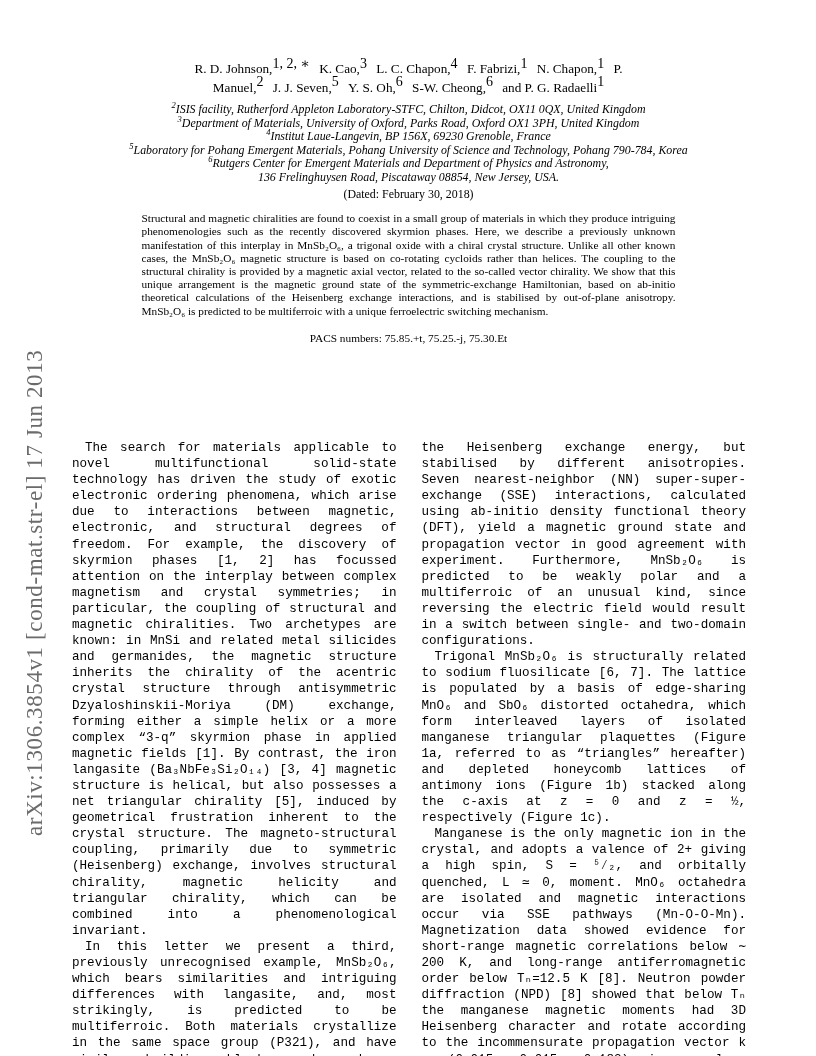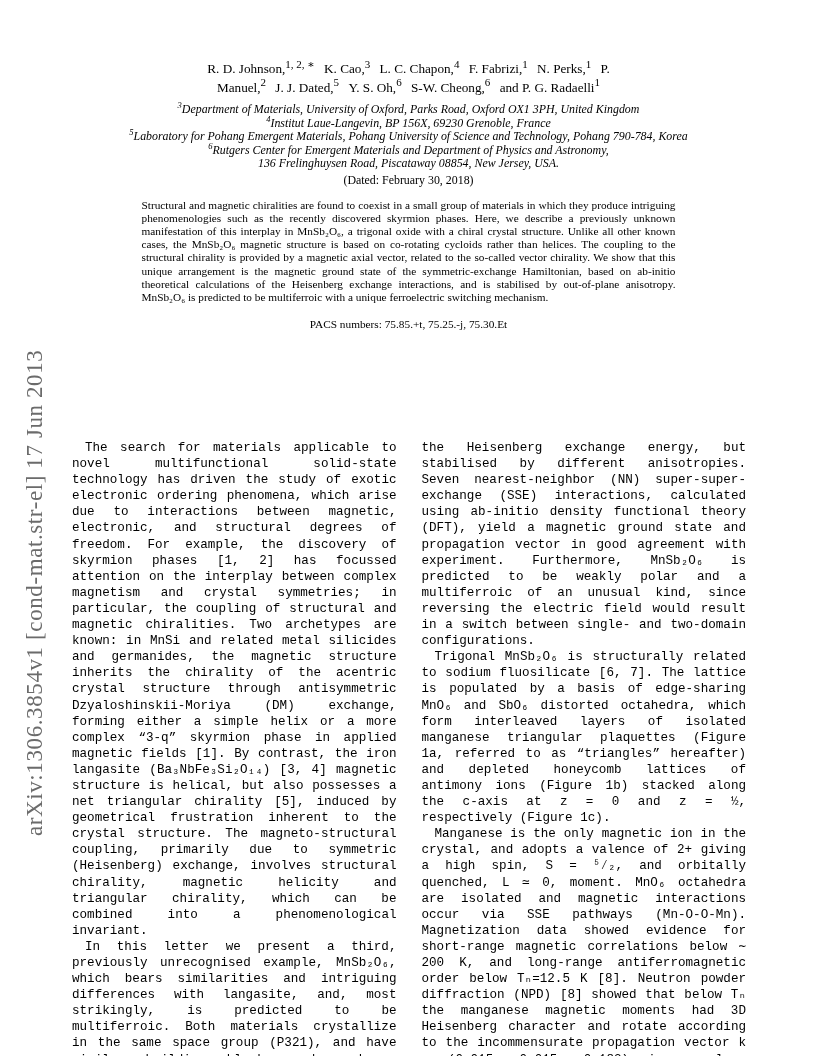--- a/index.html
+++ b/index.html
@@ -41,21 +41,21 @@
     font-size: 17.5px;
     line-height: 22px;
     font-weight: bold;
   }
   .author-line {
     font-size: 13.2px;
     line-height: 18.5px;
   }
   .author-line .author { margin: 0 3px; }
   .author-line sup {
-    font-size: 11px;
+    font-size: 14px;
     line-height: 0;
     margin-top: 23px;
   }
   .affiliations {
     margin-top: 6px;
     font-style: italic;
     font-size: 11.9px;
   }
   .affil { line-height: 13.6px; }
   .affil sup { font-size: 8.5px; line-height: 0; }
@@ -113,42 +113,43 @@
       
     
         <span class="author"><span>R. D. Johnson,</span><sup>1, 2, ∗</sup></span>
       
         <span class="author"><span>K. Cao,</span><sup>3</sup></span>
       
         <span class="author"><span>L. C. Chapon,</span><sup>4</sup></span>
       
         <span class="author"><span>F. Fabrizi,</span><sup>1</sup></span>
       
-        <span class="author"><span>N. Perks,</span><sup>1</sup></span>
+        <span class="author"><span>N. Chapon,</span><sup>1</sup></span>
       
         <span class="author"><span>P.</span><sup></sup></span>
       </div>
 
     <div class="author-line">
       
     
         <span class="author"><span>Manuel,</span><sup>2</sup></span>
       
-        <span class="author"><span>J. J. Dated,</span><sup>5</sup></span>
+        <span class="author"><span>J. J. Seven,</span><sup>5</sup></span>
       
         <span class="author"><span>Y. S. Oh,</span><sup>6</sup></span>
       
         <span class="author"><span>S-W. Cheong,</span><sup>6</sup></span>
       
         <span class="author"><span>and P. G. Radaelli</span><sup>1</sup></span>
       </div>
 
     <div class="affiliations">
 
 
+        <div class="affil"><sup>2</sup><span>ISIS facility, Rutherford Appleton Laboratory-STFC, Chilton, Didcot, OX11 0QX, United Kingdom</span></div>
 
         <div class="affil"><sup>3</sup><span>Department of Materials, University of Oxford, Parks Road, Oxford OX1 3PH, United Kingdom</span></div>
 
         <div class="affil"><sup>4</sup><span>Institut Laue-Langevin, BP 156X, 69230 Grenoble, France</span></div>
 
         <div class="affil"><sup>5</sup><span>Laboratory for Pohang Emergent Materials, Pohang University of Science and Technology, Pohang 790-784, Korea</span></div>
 
         <div class="affil"><sup>6</sup><span>Rutgers Center for Emergent Materials and Department of Physics and Astronomy,</span></div>
 
         <div class="affil"><sup></sup><span>136 Frelinghuysen Road, Piscataway 08854, New Jersey, USA.</span></div>

